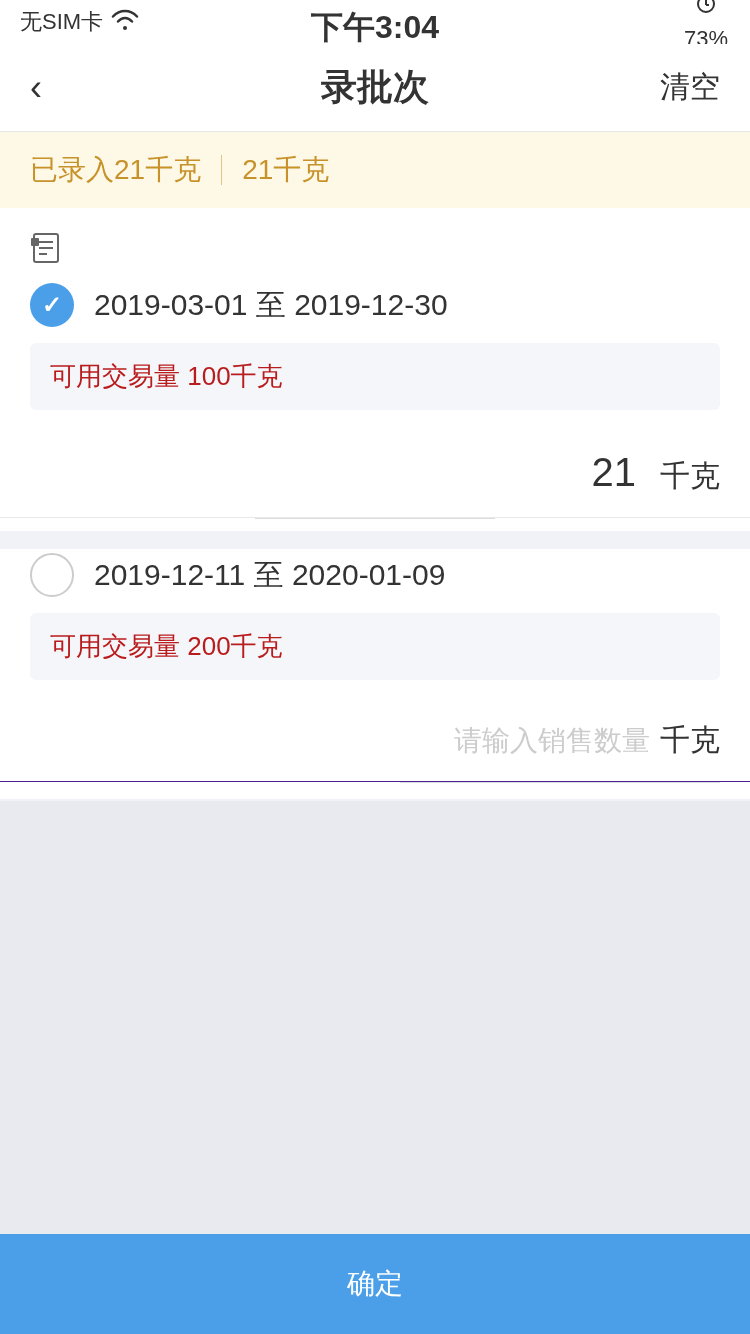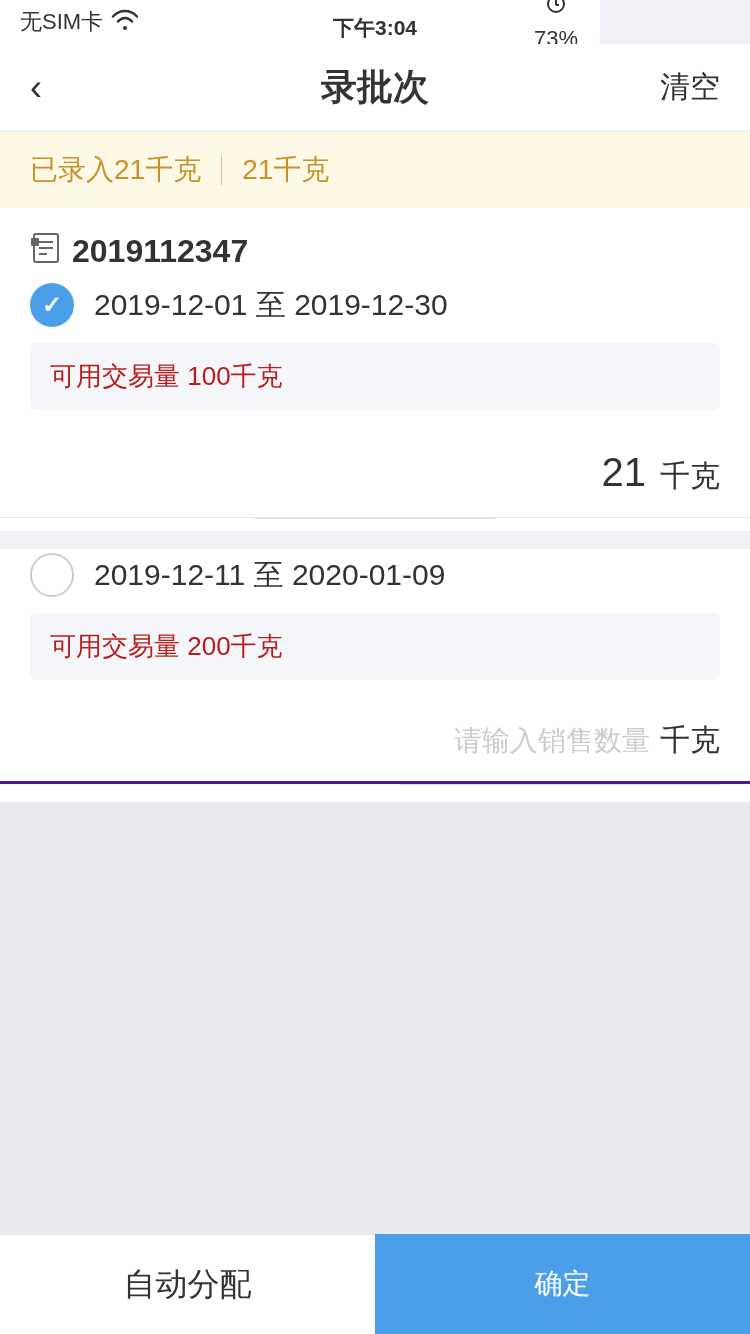--- a/index.html
+++ b/index.html
@@ -8,38 +8,38 @@
       width: 750px;
       min-height: 1334px;
       font-family: -apple-system, 'PingFang SC', 'Helvetica Neue', Arial, sans-serif;
       background: #f0f2f7;
       font-size: 28px;
       color: #333;
     }
 
     
     .status-bar {
-      width: 600px;
+      width: 750px;
       height: 44px;
       background: #fff;
       display: flex;
       align-items: center;
       justify-content: space-between;
       padding: 0 20px;
       font-size: 24px;
       font-weight: 500;
     }
     .status-left {
       display: flex;
       align-items: center;
       gap: 8px;
       font-size: 22px;
     }
     .status-center {
-      font-size: 21px;
+      font-size: 32px;
       font-weight: 600;
       position: absolute;
       left: 50%;
       transform: translateX(-50%);
       margin-top: 12px;
     }
     .status-right {
       display: flex;
       align-items: center;
       gap: 6px;
@@ -162,21 +162,21 @@
       color: #b91c1c;
     }
 
     
     .amount-row {
       background: #fff;
       padding: 20px 30px;
       display: flex;
       align-items: baseline;
       justify-content: flex-end;
-      gap: 14px;
+      gap: 24px;
       border-bottom: 1px solid #e8e8e8;
     }
     .amount-value {
       font-size: 40px;
       font-weight: 500;
       color: #333;
     }
     .amount-unit {
       font-size: 30px;
       color: #333;
@@ -200,21 +200,21 @@
     }
 
     
     .input-row {
       background: #fff;
       padding: 20px 30px;
       display: flex;
       align-items: baseline;
       justify-content: flex-end;
       gap: 10px;
-      border-bottom: 3px solid #4c1d95;
+      border-bottom: 1px solid #4c1d95;
     }
     .qty-input {
       border: none;
       outline: none;
       font-size: 32px;
       color: #333;
       text-align: right;
       background: transparent;
       width: 300px;
     }
@@ -343,27 +343,26 @@
     <div class="batch-header">
       <span class="batch-icon">
         <svg width="32" height="32" viewBox="0 0 32 32" fill="none">
           <rect x="4" y="2" width="24" height="28" rx="2" stroke="#666" stroke-width="2" fill="none"></rect>
           <line x1="9" y1="10" x2="23" y2="10" stroke="#666" stroke-width="2"></line>
           <line x1="9" y1="16" x2="23" y2="16" stroke="#666" stroke-width="2"></line>
           <line x1="9" y1="22" x2="17" y2="22" stroke="#666" stroke-width="2"></line>
           <rect x="1" y="6" width="8" height="8" rx="1" fill="#666"></rect>
         </svg>
       </span>
-      <span class="batch-id">2019112347</span>
     </div>
     <div class="batch-date-row">
       <div class="radio-btn selected">
         <span class="radio-check">✓</span>
       </div>
-      <span class="batch-dates">2019-12-01 至 2019-12-30</span>
+      <span class="batch-dates">2019-03-01 至 2019-12-30</span>
     </div>
     <div class="available-box">可用交易量 100千克</div>
     <div class="amount-row">
       <span class="amount-value">21</span>
       <span class="amount-unit">千克</span>
     </div>
     <div class="amount-divider">
       <div class="h-line"></div>
     </div>
   </div>
@@ -384,15 +383,14 @@
       <div class="input-h-line"></div>
     </div>
   </div>
 
   <div class="spacer-area"></div>
 
   <div style="height:100px;"></div>
 </div>
 
 <div class="bottom-bar">
-  <button class="btn-auto">自动分配</button>
   <button class="btn-confirm">确定</button>
 </div>
 
 </body></html>

